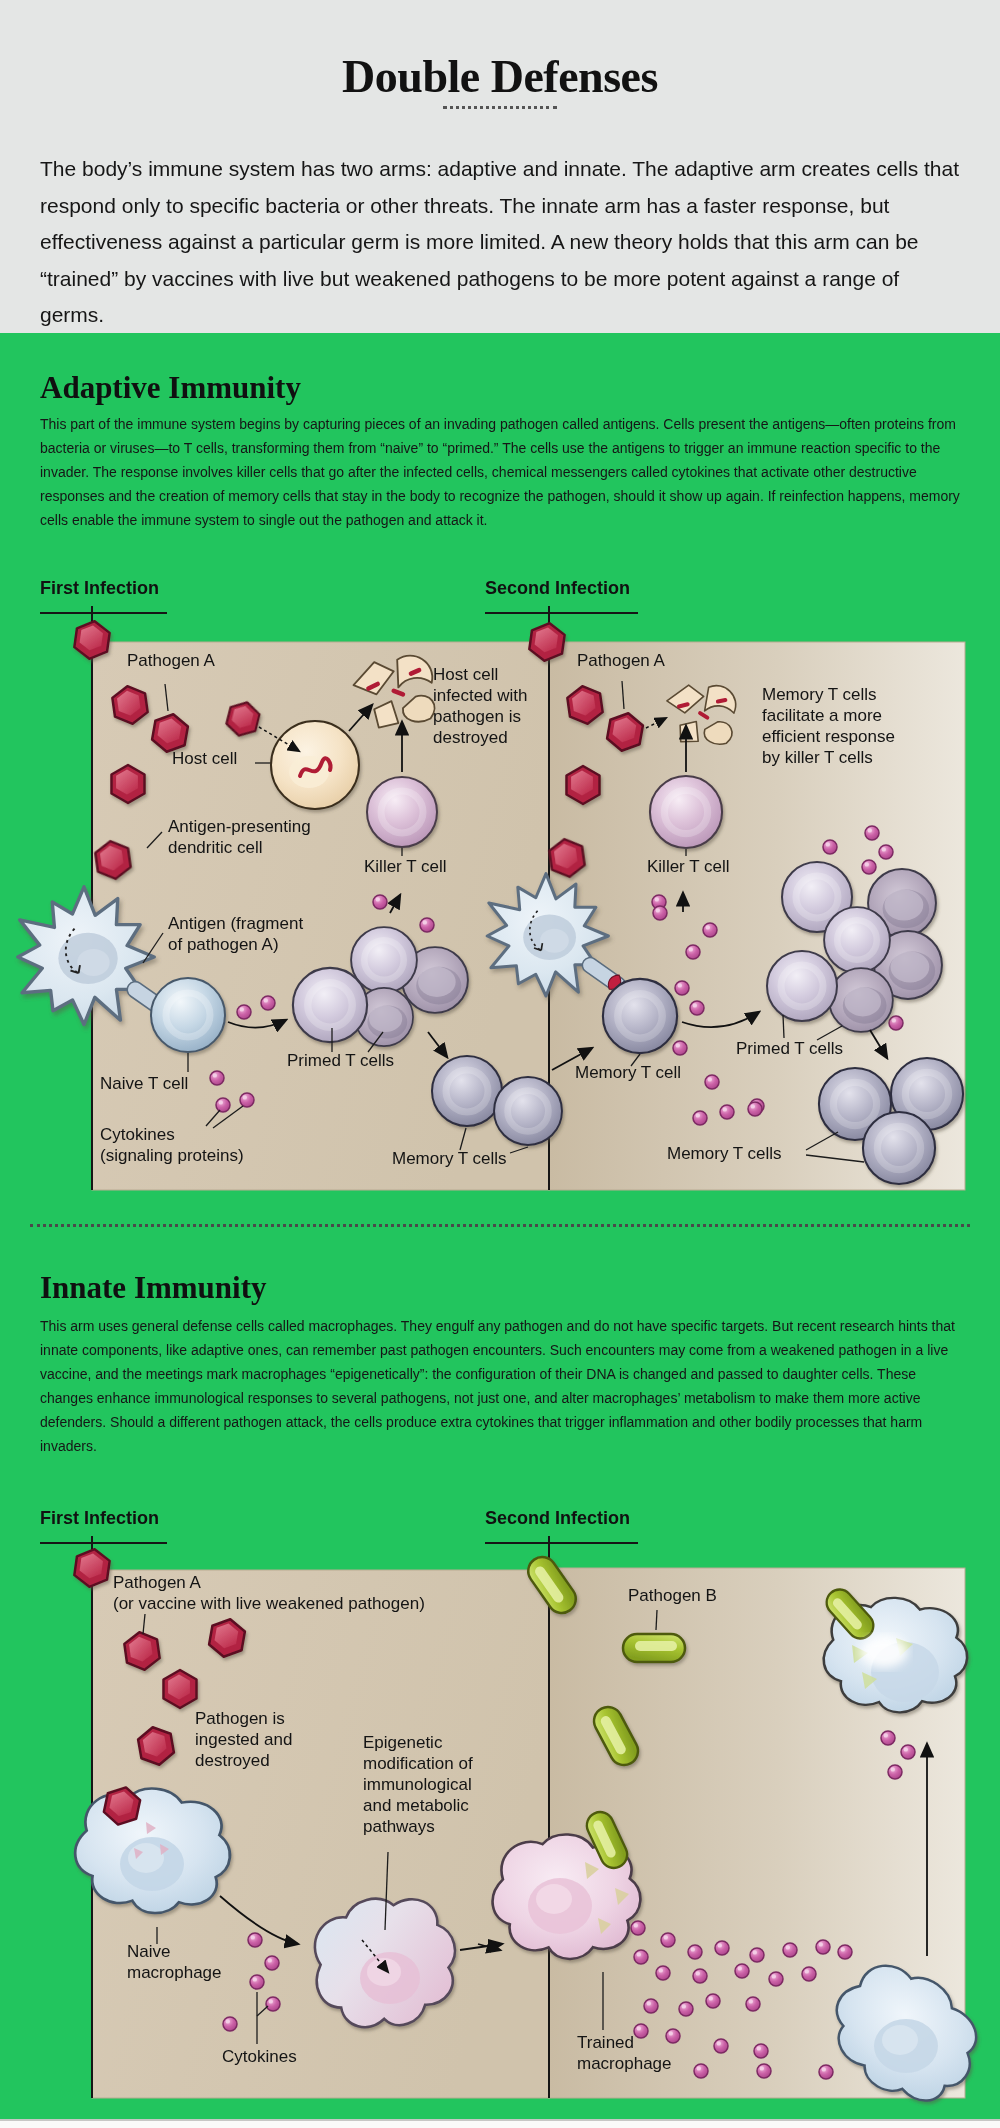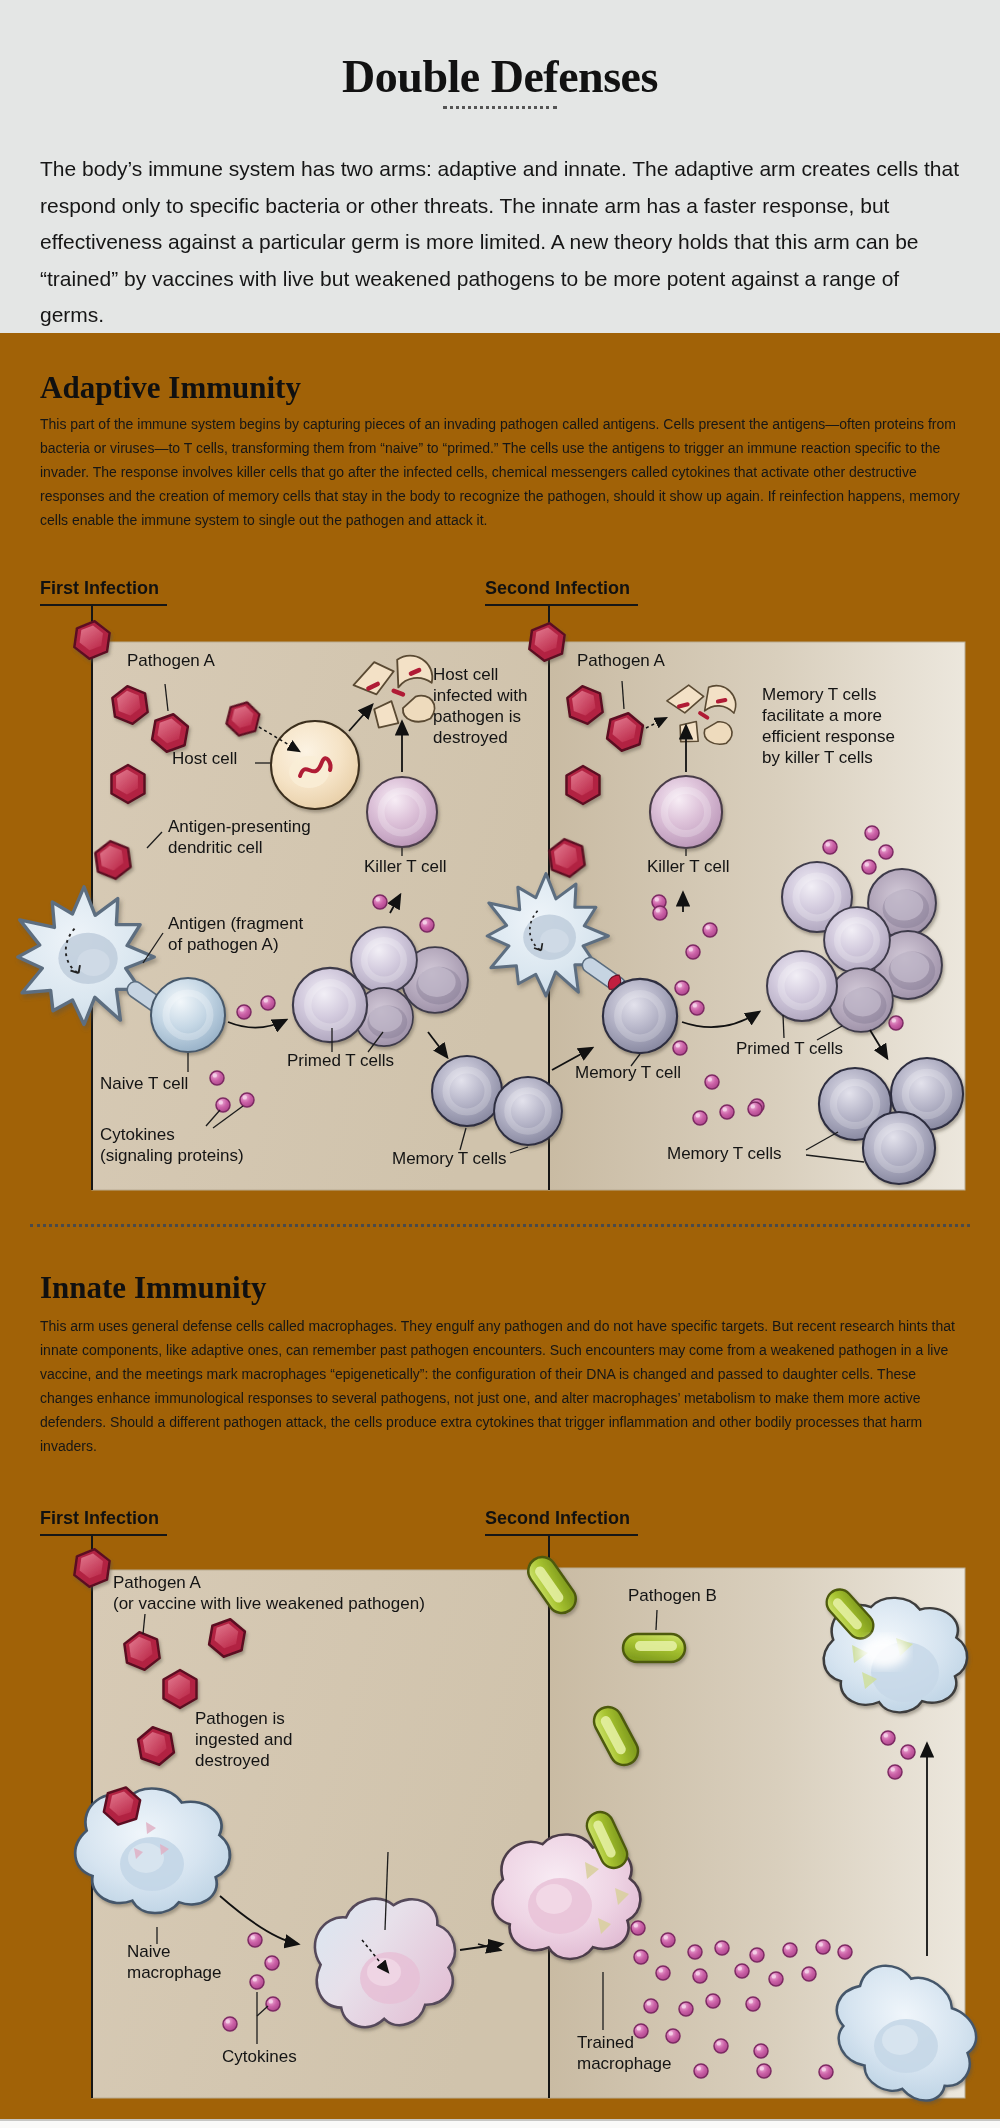--- a/index.html
+++ b/index.html
@@ -1,27 +1,27 @@
 <!DOCTYPE html>
 <html><head>
 <meta charset="utf-8">
 <style>
   html,body{margin:0;padding:0;background:#ffffff;}
-  #page{position:relative;width:1000px;height:2128px;background:#a16207;
+  #page{position:relative;width:1000px;height:2128px;background:#22c55e;
         font-family:"Liberation Sans",sans-serif;overflow:hidden;}
   .header-block{position:absolute;left:0;top:0;width:1000px;height:333px;background:#e4e6e5;}
   .title{position:absolute;top:20px;left:0;width:100%;text-align:center;
          font-family:"Liberation Serif",serif;font-weight:700;font-size:46px;line-height:1.15;
          letter-spacing:-0.5px;color:#121212;}
   .title-rule{position:absolute;top:106px;left:443px;width:114px;border-bottom:3px dotted #555;}
   .intro{position:absolute;left:40px;top:130px;width:925px;font-size:21px;line-height:36.5px;color:#161616;}
   .h2{position:absolute;font-family:"Liberation Serif",serif;font-weight:700;font-size:31px;line-height:1;color:#101010;text-align:right;}
   .desc{position:absolute;width:928px;font-size:14px;line-height:24px;color:#161616;}
   .colhead{position:absolute;font-weight:700;font-size:18px;color:#111;
-           border-bottom:2px solid #161616;padding:0 8px 5px 0;}
+           border-bottom:2px solid #161616;padding:0 8px 13px 0;}
   .lbl{position:absolute;font-size:17px;line-height:21px;color:#141414;white-space:pre-line;}
   .divider{position:absolute;left:30px;top:1224px;width:940px;border-top:3px dotted #4a4a4a;}
   .bottom-line{position:absolute;left:0;top:2119px;width:1000px;height:2px;background:#c7c7c5;}
   .bottom-white{position:absolute;left:0;top:2121px;width:1000px;height:7px;background:#fafaf9;}
   svg.canvas{position:absolute;left:0;top:0;}
   .ln{stroke:#111;stroke-width:1.8;fill:none;}
   .lnDot{stroke:#111;stroke-width:1.5;fill:none;stroke-dasharray:3 3;}
   .tick{stroke:#1c1c1c;stroke-width:1.3;fill:none;}
   .conn{stroke:#161616;stroke-width:2;fill:none;}
 </style>
@@ -483,20 +483,25 @@
   <div class="lbl" style="left:647px;top:856px">Killer T cell</div>
   <div class="lbl" style="left:575px;top:1062px">Memory T cell</div>
   <div class="lbl" style="left:736px;top:1038px">Primed T cells</div>
   <div class="lbl" style="left:667px;top:1143px">Memory T cells</div>
 
   <div class="lbl" style="left:113px;top:1572px">Pathogen A</div>
   <div class="lbl" style="left:113px;top:1593px">(or vaccine with live weakened pathogen)</div>
   <div class="lbl" style="left:195px;top:1708px">Pathogen is
 ingested and
 destroyed</div>
+  <div class="lbl" style="left:363px;top:1732px">Epigenetic
+modification of
+immunological
+and metabolic
+pathways</div>
   <div class="lbl" style="left:127px;top:1941px">Naive
 macrophage</div>
   <div class="lbl" style="left:222px;top:2046px">Cytokines</div>
 
   <div class="lbl" style="left:628px;top:1585px">Pathogen B</div>
   <div class="lbl" style="left:577px;top:2032px">Trained
 macrophage</div>
 
   <div class="bottom-line"></div>
   <div class="bottom-white"></div>

